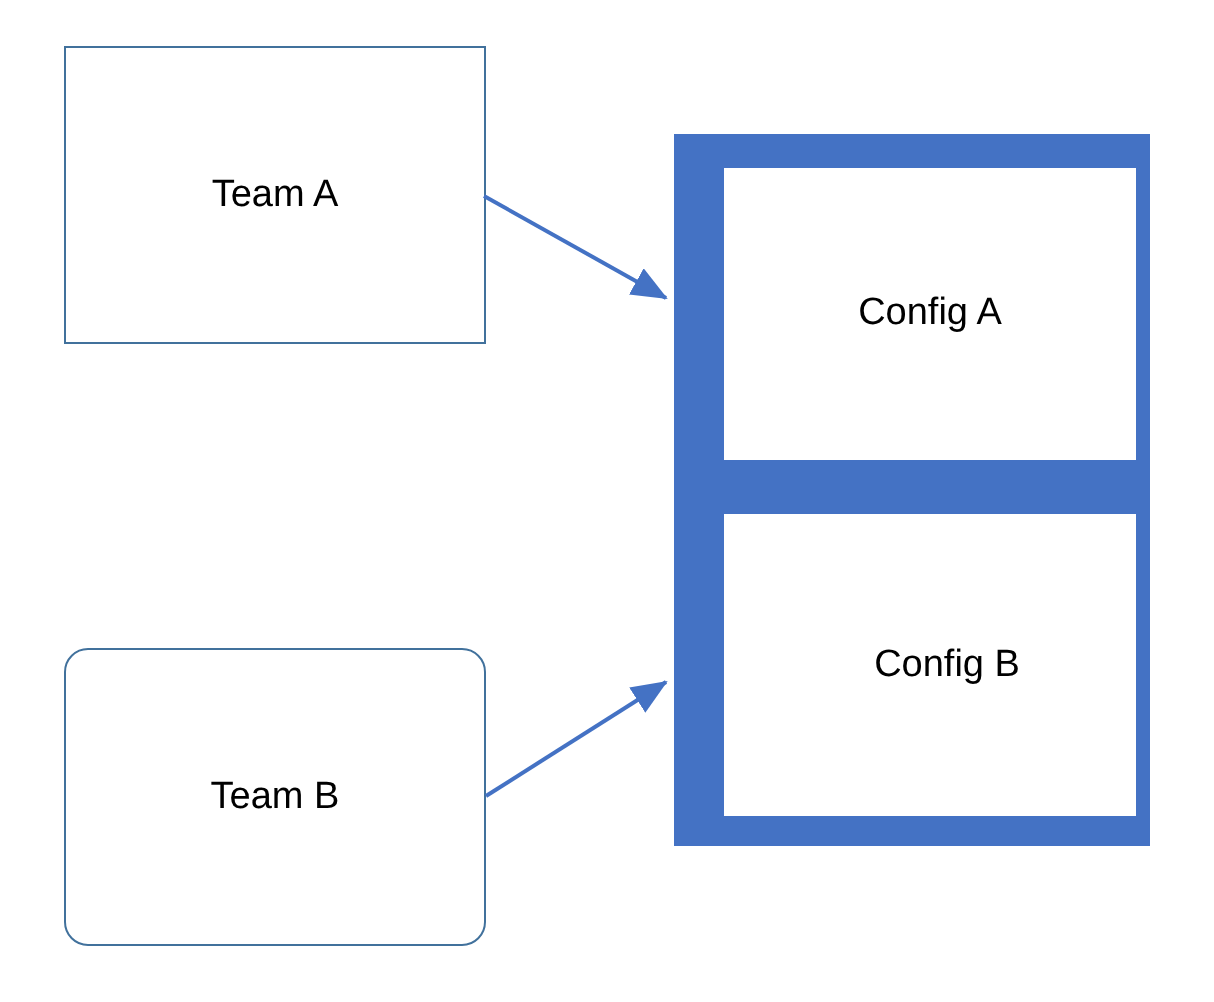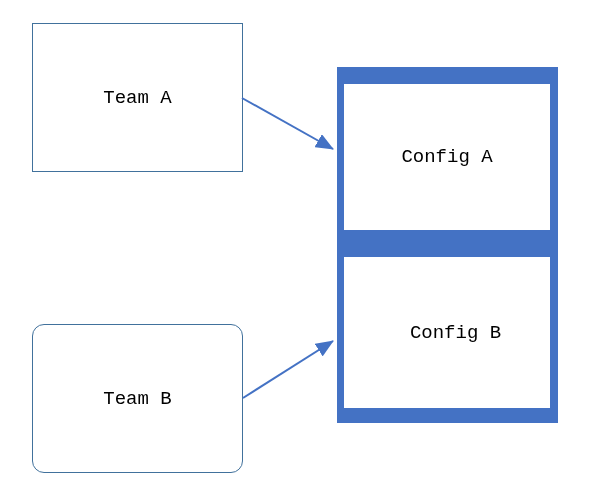--- a/index.html
+++ b/index.html
@@ -8,25 +8,24 @@
     --text: #000000;
     --background: #FFFFFF;
   }
   * { margin: 0; padding: 0; box-sizing: border-box; }
   html, body {
     background: var(--background);
     font-family: "Liberation Sans", sans-serif;
   }
   .canvas {
     position: relative;
-    width: 558px;
+    width: 607px;
     height: 501px;
     background: var(--background);
     overflow: hidden;
-    font-family: Liberation Mono, monospace;
   }
   .team-box {
     position: absolute;
     left: 32px;
     width: 211px;
     height: 149px;
     background: var(--background);
     border: 1.3px solid var(--team-box-outline);
     display: flex;
     align-items: center;
@@ -37,21 +36,21 @@
   .config-container {
     position: absolute;
     left: 337px;
     top: 67px;
     width: 238px;
     height: 356px;
     background: var(--accent-blue);
   }
   .config-box {
     position: absolute;
-    left: 7px;
+    left: 25px;
     width: 206px;
     background: var(--background);
     display: flex;
     align-items: center;
     justify-content: center;
   }
   .config-box--a { top: 17px; height: 146px; }
   .config-box--b { top: 190px; height: 151px; padding-left: 17px; }
   .node-label {
     font-size: 19px;

